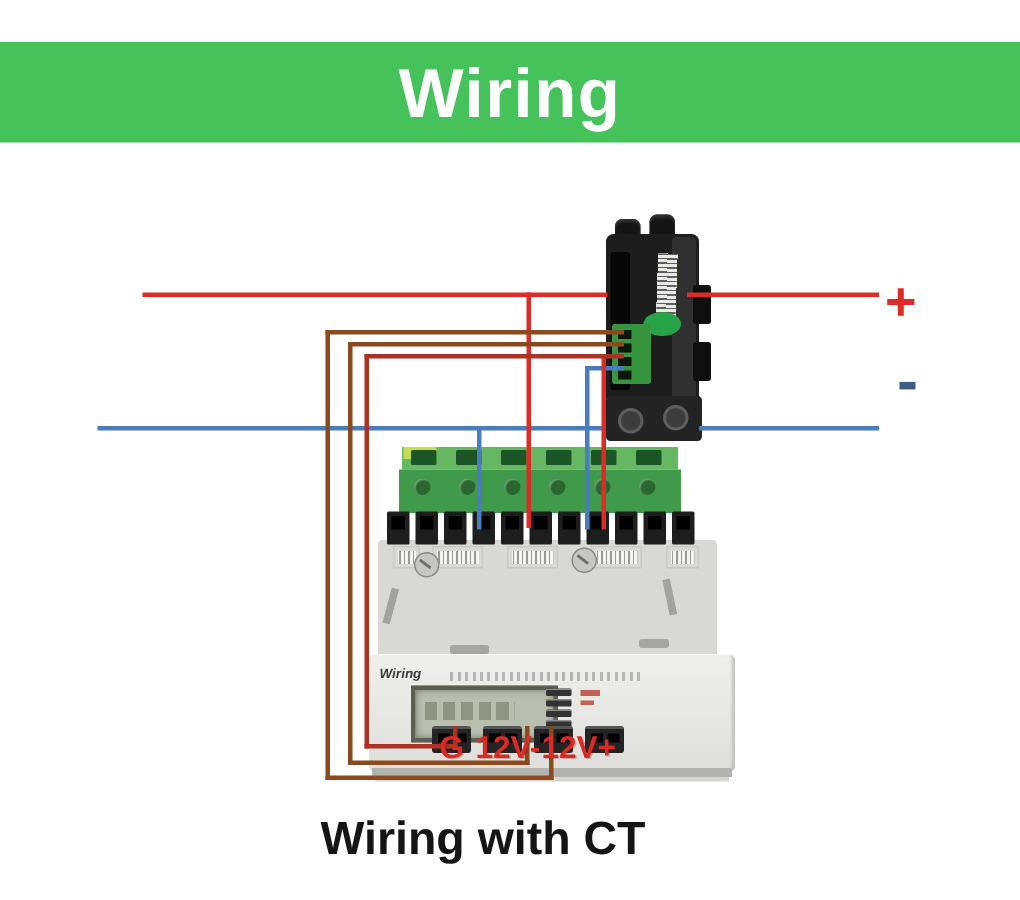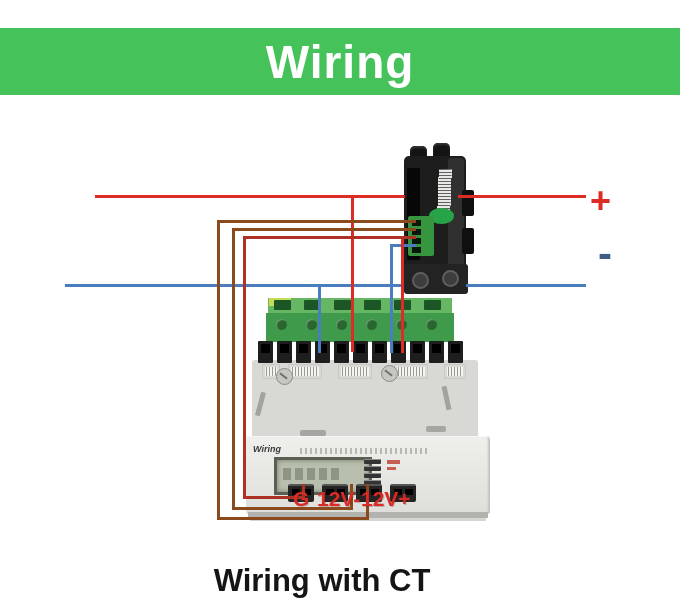--- a/index.html
+++ b/index.html
@@ -221,15 +221,15 @@
   <div class="wire w-brown" style="left:217px;top:220px;width:3px;height:300px;"></div>
   <div class="wire w-brown" style="left:217px;top:517px;width:152px;height:3px;"></div>
   <div class="wire w-brown" style="left:366px;top:484px;width:3px;height:36px;"></div>
 
   <div class="abs lbl-plus" style="left:590px;top:180px;">+</div>
   <div class="abs lbl-minus" style="left:598px;top:230px;">-</div>
   <div class="abs lbl-term" style="left:293px;top:487px;">G</div>
   <div class="abs lbl-term" style="left:317px;top:487px;">12V-</div>
   <div class="abs lbl-term" style="left:361px;top:487px;">12V+</div>
 
-  <div class="abs caption" style="left:322px;top:563px;">Wiring with CT</div>
+  <div class="abs caption" style="left:322px;top:541px;">Wiring with CT</div>
 
 </div>
 
 </body></html>

